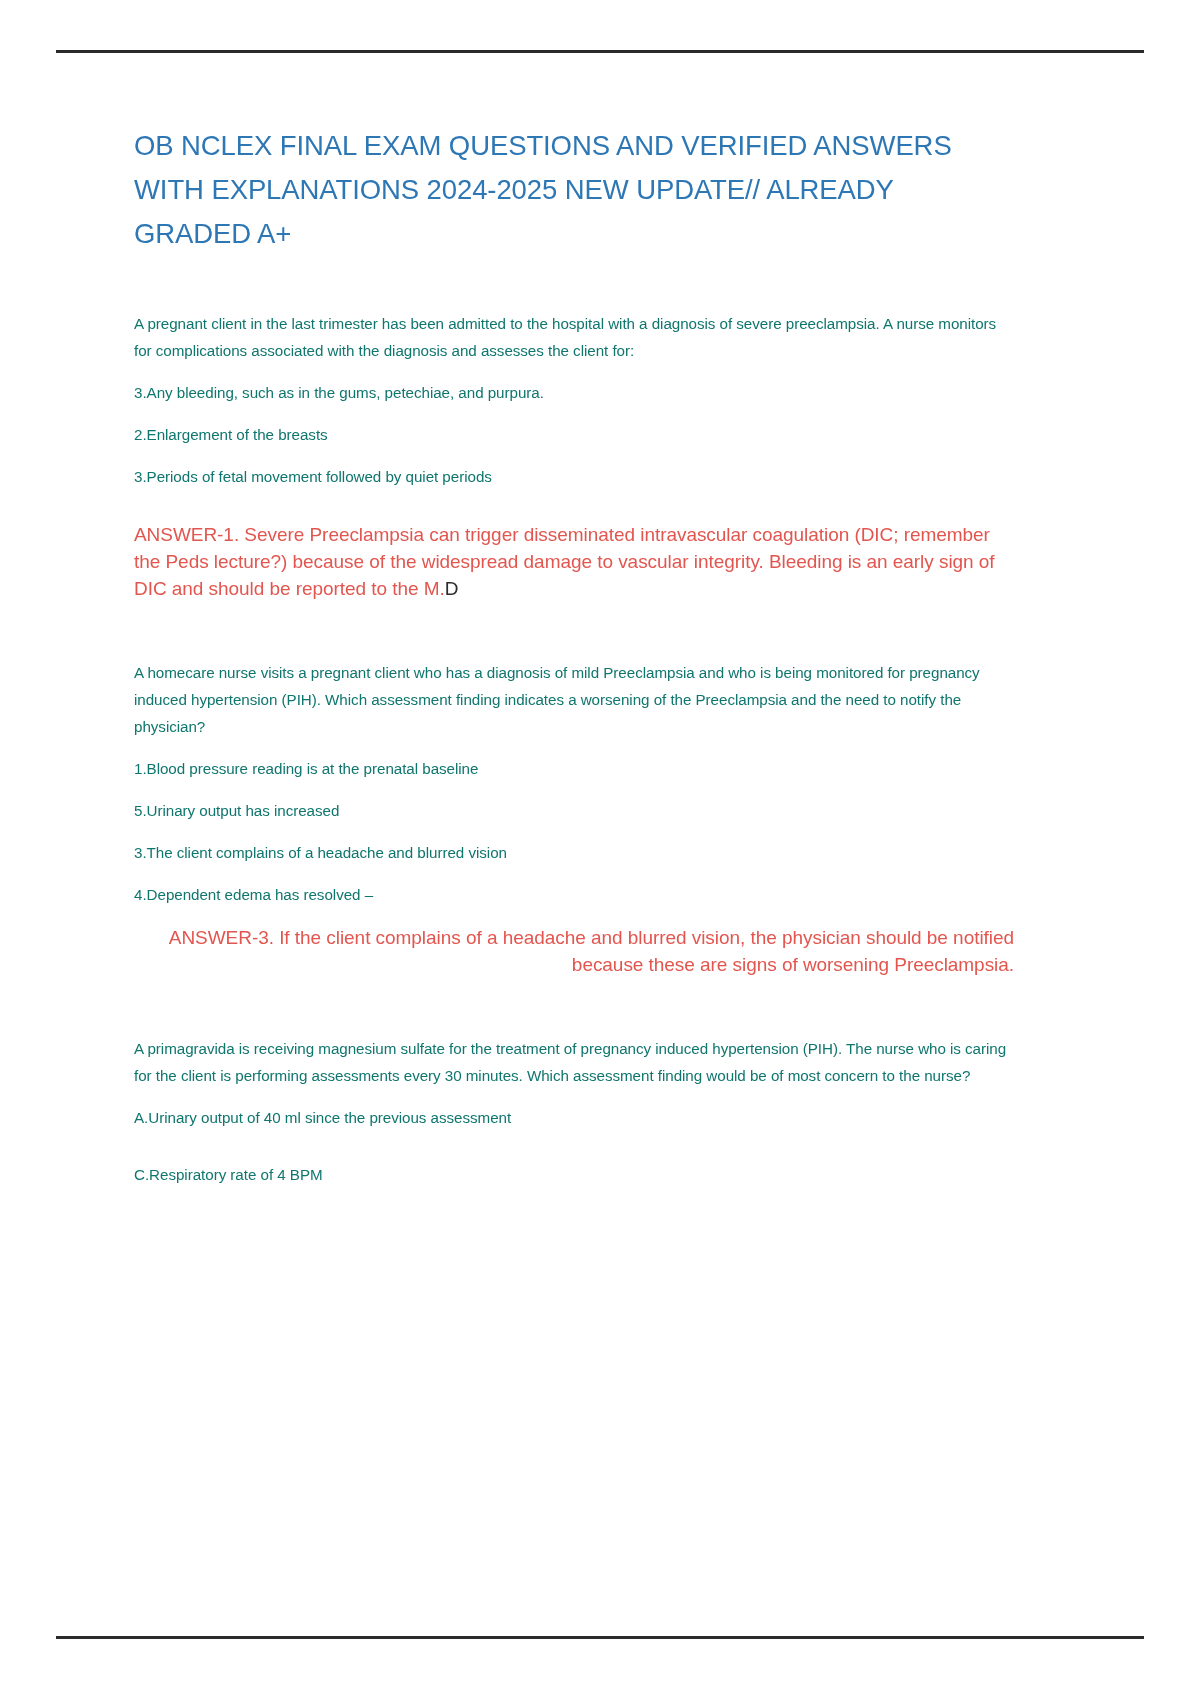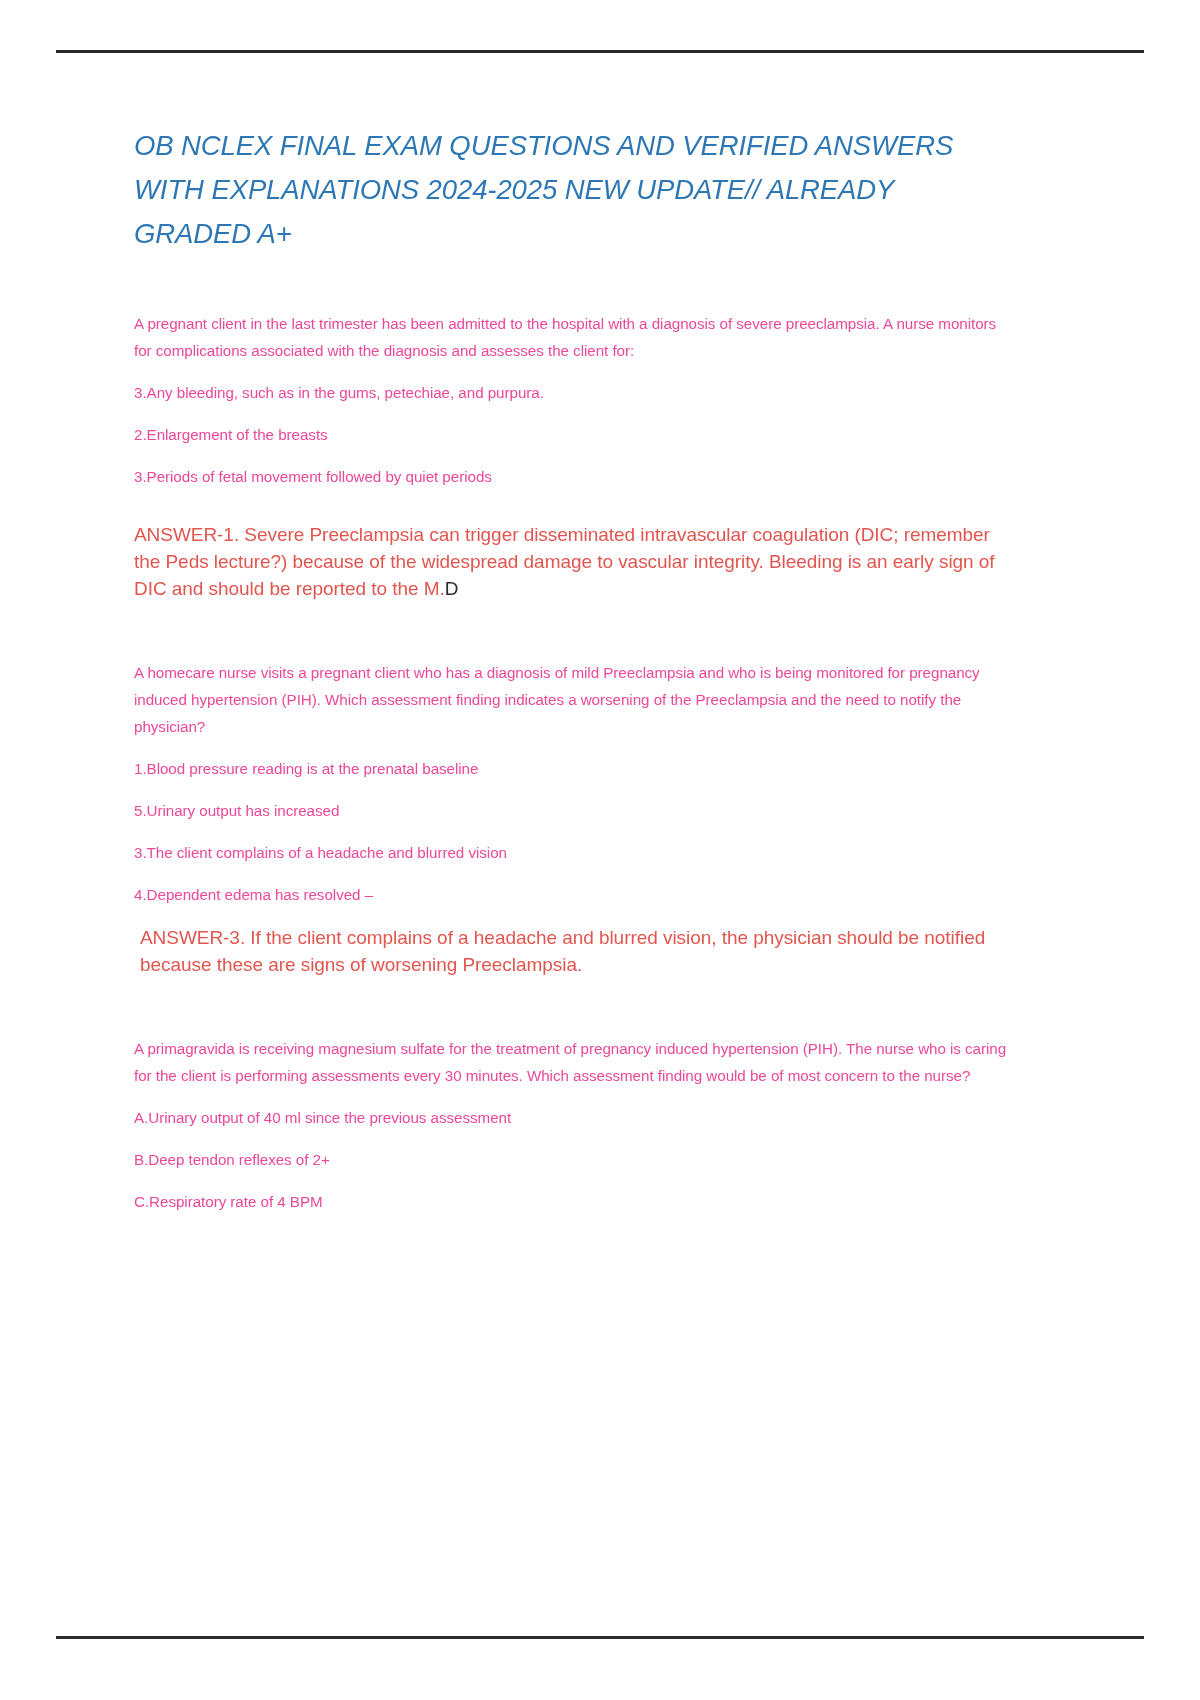--- a/index.html
+++ b/index.html
@@ -46,26 +46,25 @@
 
   
   .doc-title {
     color: #2E77B5;
     font-size: 27.5px;
     line-height: 44px;
     font-weight: 400;
     letter-spacing: -0.1px;
     margin: 0 0 0 0;
     max-width: 845px;
-    font-style: italic;
   }
 
   
   .para {
-    color: #ec4899;
+    color: #0f766e;
     font-size: 15.2px;
     line-height: 27px;
     margin: 0;
     letter-spacing: -0.05px;
   }
 
   .stem {
     max-width: 875px;
   }
 
@@ -86,20 +85,21 @@
     line-height: 27px;
     margin: 0;
     max-width: 875px;
     letter-spacing: -0.05px;
   }
   .answer .tail-black {
     color: #2b2b2b;
   }
   .answer-indent {
     padding-left: 6px;
+    text-align: right;
   }
 </style>
 </head>
 <body>
 
 <div class="page">
 
   <div class="rule rule-top"></div>
 
   <div class="content">
@@ -137,21 +137,20 @@
       <p class="answer answer-indent">ANSWER-3. If the client complains of a headache and blurred vision, the physician should be notified because these are signs of worsening Preeclampsia.</p>
     </div>
 
     <div class="gap-block"></div>
 
     <div>
       <p class="para stem">A primagravida is receiving magnesium sulfate for the treatment of pregnancy induced hypertension (PIH). The nurse who is caring for the client is performing assessments every 30 minutes. Which assessment finding would be of most concern to the nurse?</p>
       <div class="gap-para"></div>
       <p class="para option">A.Urinary output of 40 ml since the previous assessment</p>
       <div class="gap-para"></div>
-      <p class="para option">B.Deep tendon reflexes of 2+</p>
       <div class="gap-para"></div>
       <p class="para option">C.Respiratory rate of 4 BPM</p>
     </div>
 
   </div>
 
   <div class="rule rule-bottom"></div>
 
 </div>
 

